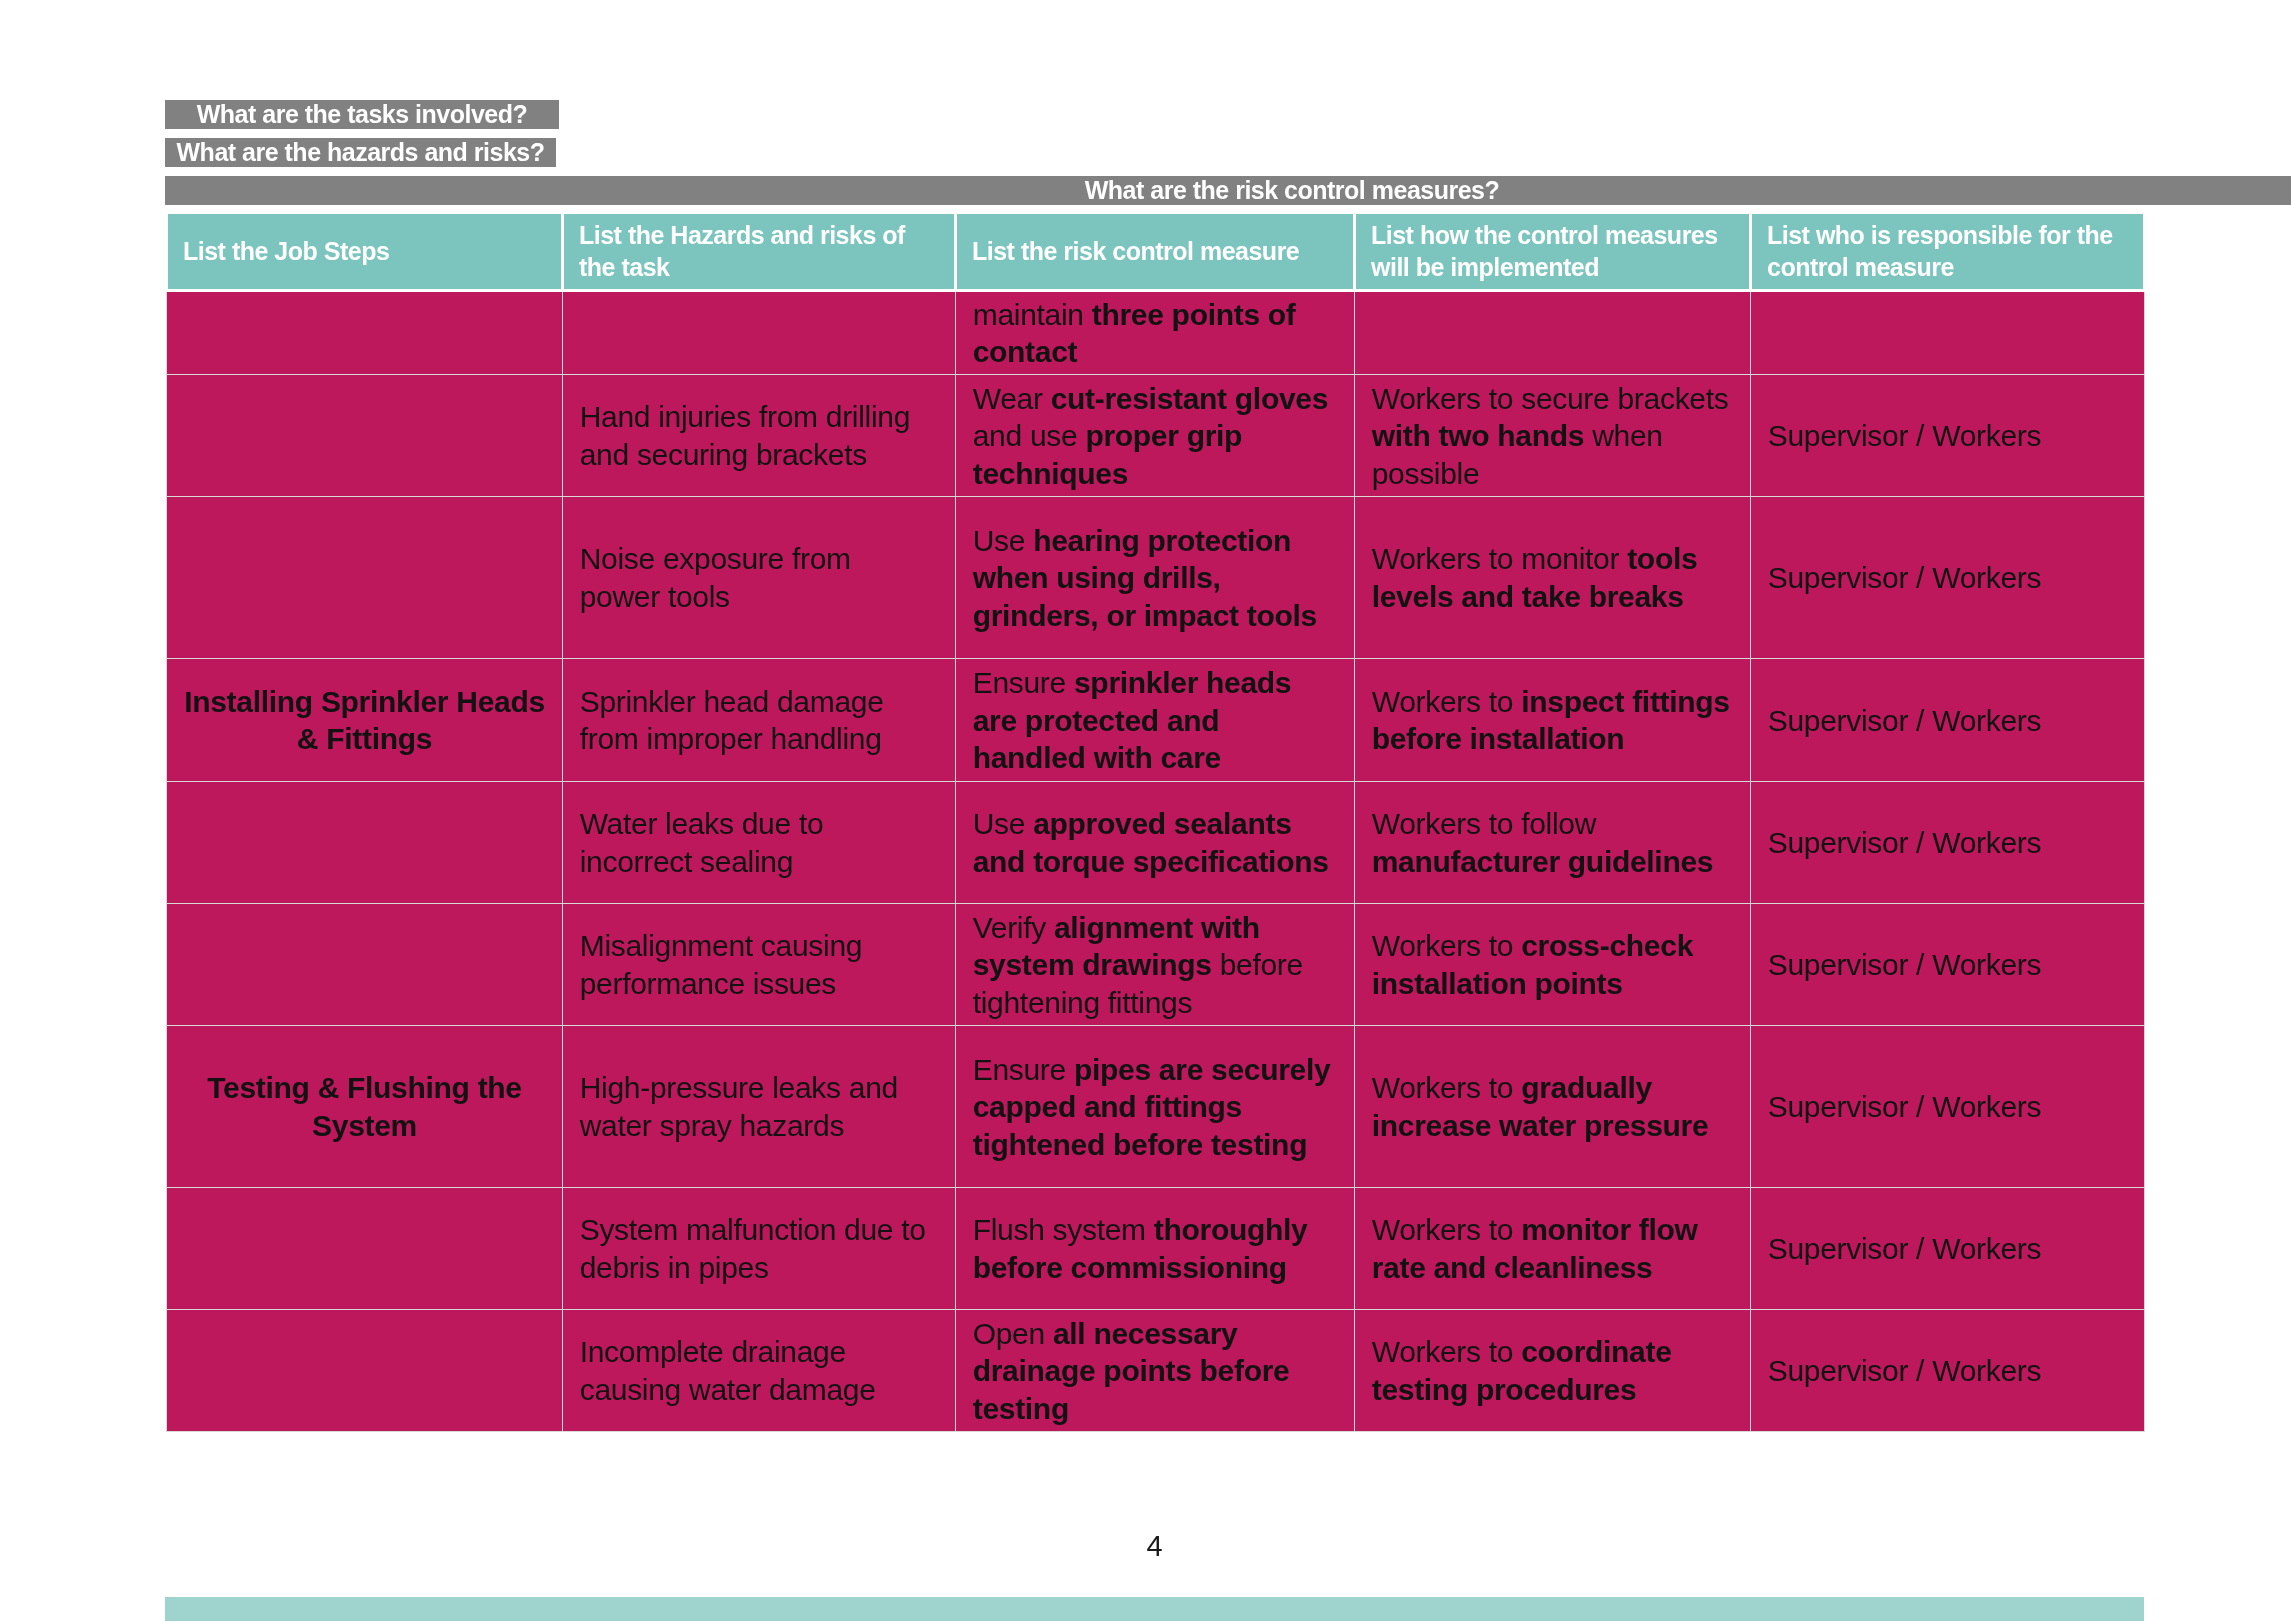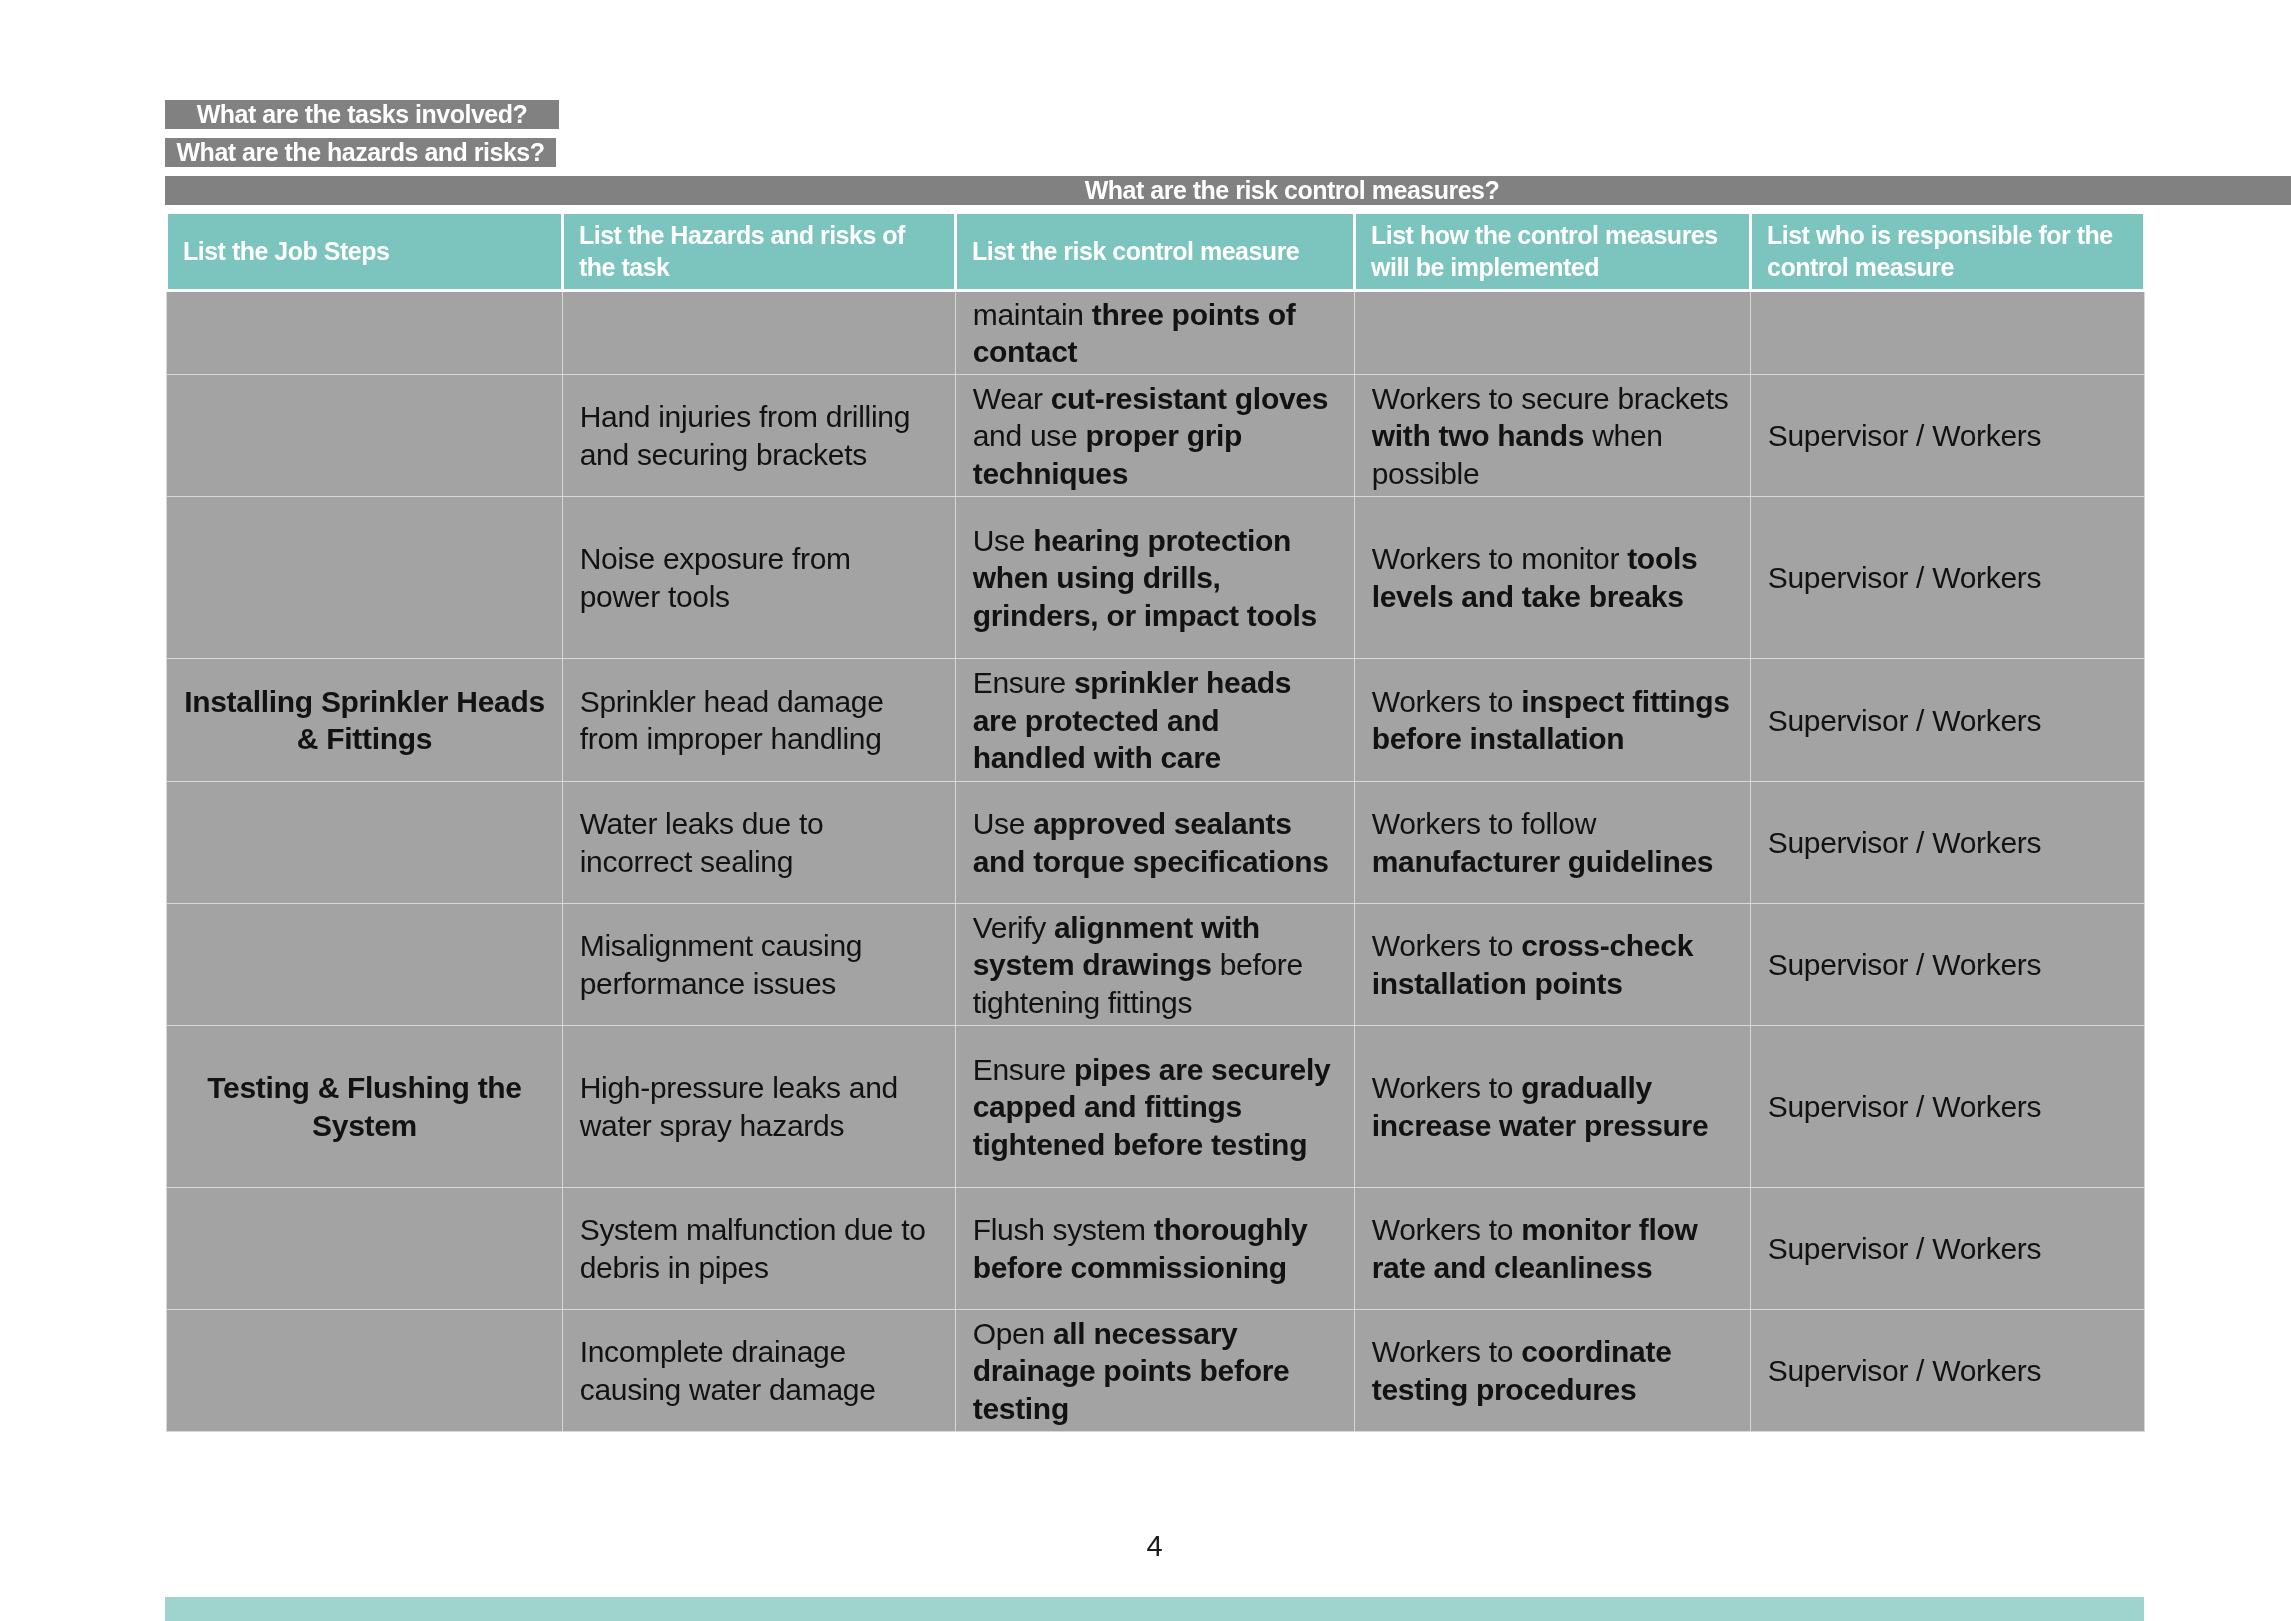--- a/index.html
+++ b/index.html
@@ -37,21 +37,21 @@
     font-size:25px;letter-spacing:-0.5px;font-weight:bold;
     text-align:left;vertical-align:middle;
     padding:5.6px 15px;height:78px;box-sizing:border-box;
     border:3.7px solid #ffffff;line-height:1.25;
   }
   table.main td{
     border:1.9px solid var(--grid-line,#d8d8d8);
     font-size:30px;letter-spacing:-0.3px;line-height:1.25;
     color:var(--body-text,#121212);
     padding:3.7px 16.7px;vertical-align:middle;box-sizing:border-box;
-    background:#a3a3a3;
+    background:#be185d;
     margin-top:47px;
   }
   table.main td.step{text-align:center;font-weight:bold;}
   table.main b{font-weight:bold;}
   
   .page-number{
     position:absolute;left:165px;top:1530px;width:1979px;
     text-align:center;font-size:29px;color:#1a1a1a;
   }
   .bottom-bar{

